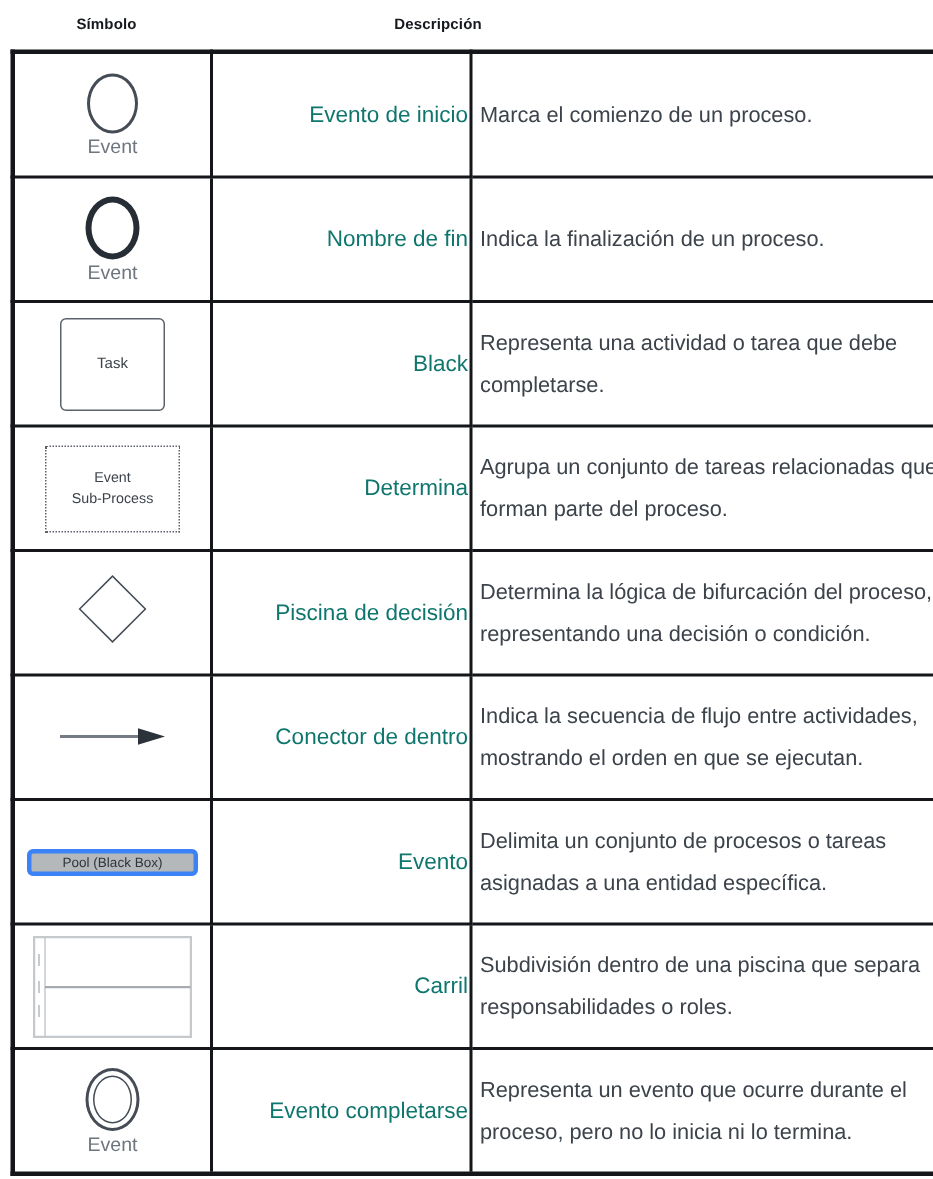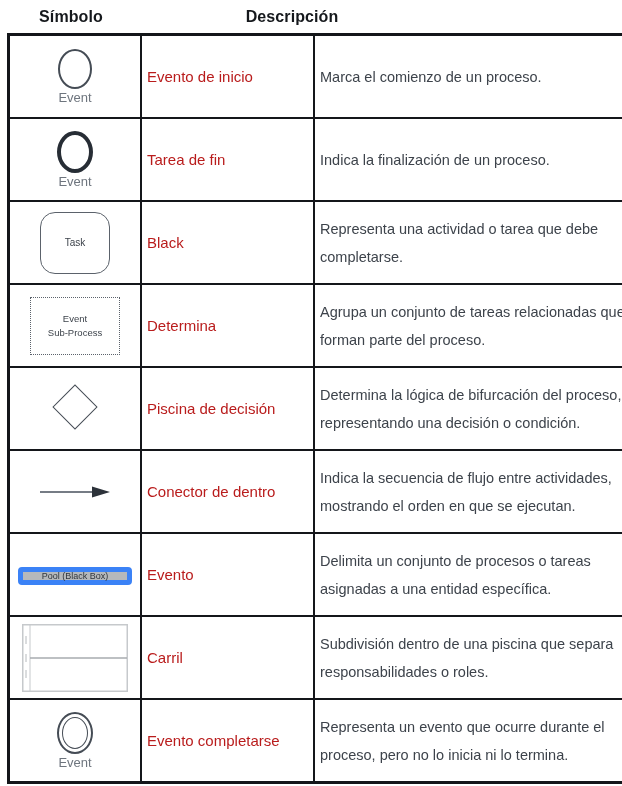--- a/index.html
+++ b/index.html
@@ -1,54 +1,54 @@
 <!DOCTYPE html>
 <html><head>
 <meta charset="utf-8">
 <style>
   html,body { margin:0; padding:0; background:#ffffff; }
   body { width:622px; height:786px; font-family:"Liberation Sans", sans-serif; }
   .page { position:relative; width:622px; height:786px; background:#ffffff; }
 
   
   .hdr { display:flex; margin-left:7px; height:33px; align-items:center; }
-  .hcell { font-weight:bold; font-size:16px; color:#15181c; text-align:center; letter-spacing:0.1px; }
+  .hcell { font-weight:bold; font-size:10px; color:#15181c; text-align:center; letter-spacing:0.1px; }
   .hc1 { width:128px; }
   .hc2 { width:165px; }
   .hc3 { width:314px; }
 
   
   table.tbl { border-collapse:collapse; table-layout:fixed; margin-left:7px; width:607px;
               border:3px solid #14161a; }
   table.tbl td { border:2px solid #14161a; height:79px; vertical-align:middle; overflow:hidden; }
   td.c-sym  { width:128px; text-align:center; }
-  td.c-name { width:165px; font-size:15px; color:#b91c1c; padding-left:5px; }
+  td.c-name { width:165px; font-size:15px; color:#0f766e; padding-left:5px;text-align:right; }
   td.c-desc { width:314px; font-size:14.5px; color:#3d434b; padding:0 6px 0 5px; line-height:28px; }
 
   
   .evt { display:inline-flex; flex-direction:column; align-items:center; }
   .circ-thin  { width:34px; height:40px; border-radius:50%; border:2px solid #454c55; box-sizing:border-box; }
   .circ-thick { width:36px; height:42px; border-radius:50%; border:4.5px solid #272d35; box-sizing:border-box; }
   .circ-dbl-outer { width:36px; height:42px; border-radius:50%; border:2px solid #454c55; box-sizing:border-box;
                     display:flex; align-items:center; justify-content:center; }
   .circ-dbl-inner { width:26px; height:32px; border-radius:50%; border:1.5px solid #454c55; box-sizing:border-box; }
   .evt-label { font-size:13px; color:#6e757e; margin-top:1px; }
 
-  .task-box { width:70px; height:62px; border:1.5px solid #5b626b; border-radius:15px; box-sizing:border-box;
+  .task-box { width:70px; height:62px; border:1.5px solid #5b626b; border-radius:4px; box-sizing:border-box;
               display:inline-flex; align-items:center; justify-content:center;
               font-size:10px; color:#3d434b; }
 
   .sub-box { width:90px; height:58px; border:1.5px dotted #5b626b; box-sizing:border-box;
              display:inline-flex; align-items:center; justify-content:center;
              font-size:9.5px; color:#3d434b; white-space:pre-line; line-height:1.45; text-align:center; }
 
   .diamond { width:32px; height:32px; border:1.5px solid #454c55; box-sizing:border-box;
              transform:rotate(45deg); display:inline-block; margin:7px 0; }
 
-  .pool { width:114px; height:18px; background:#b5b8bb; border:5px solid #3b82f6; border-radius:4px;
+  .pool { width:114px; height:18px; background:#b5b8bb; border:3px solid #3b82f6; border-radius:4px;
           box-sizing:border-box; display:inline-flex; align-items:center; justify-content:center;
           font-size:9px; color:#2f353c; }
 
   svg { display:inline-block; vertical-align:middle; }
 </style>
 </head>
 <body>
 
 <div class="page">
 
@@ -71,21 +71,21 @@
       <td class="c-desc">Marca el comienzo de un proceso.</td>
     </tr>
 
     <tr>
       <td class="c-sym">
         <div class="evt">
           <div class="circ-thick"></div>
           <div class="evt-label">Event</div>
         </div>
       </td>
-      <td class="c-name">Tarea de fin</td>
+      <td class="c-name">Nombre de fin</td>
       <td class="c-desc">Indica la finalización de un proceso.</td>
     </tr>
 
     <tr>
       <td class="c-sym">
         <div class="task-box">
           <span>Task</span>
         </div>
       </td>
       <td class="c-name">Black</td>

